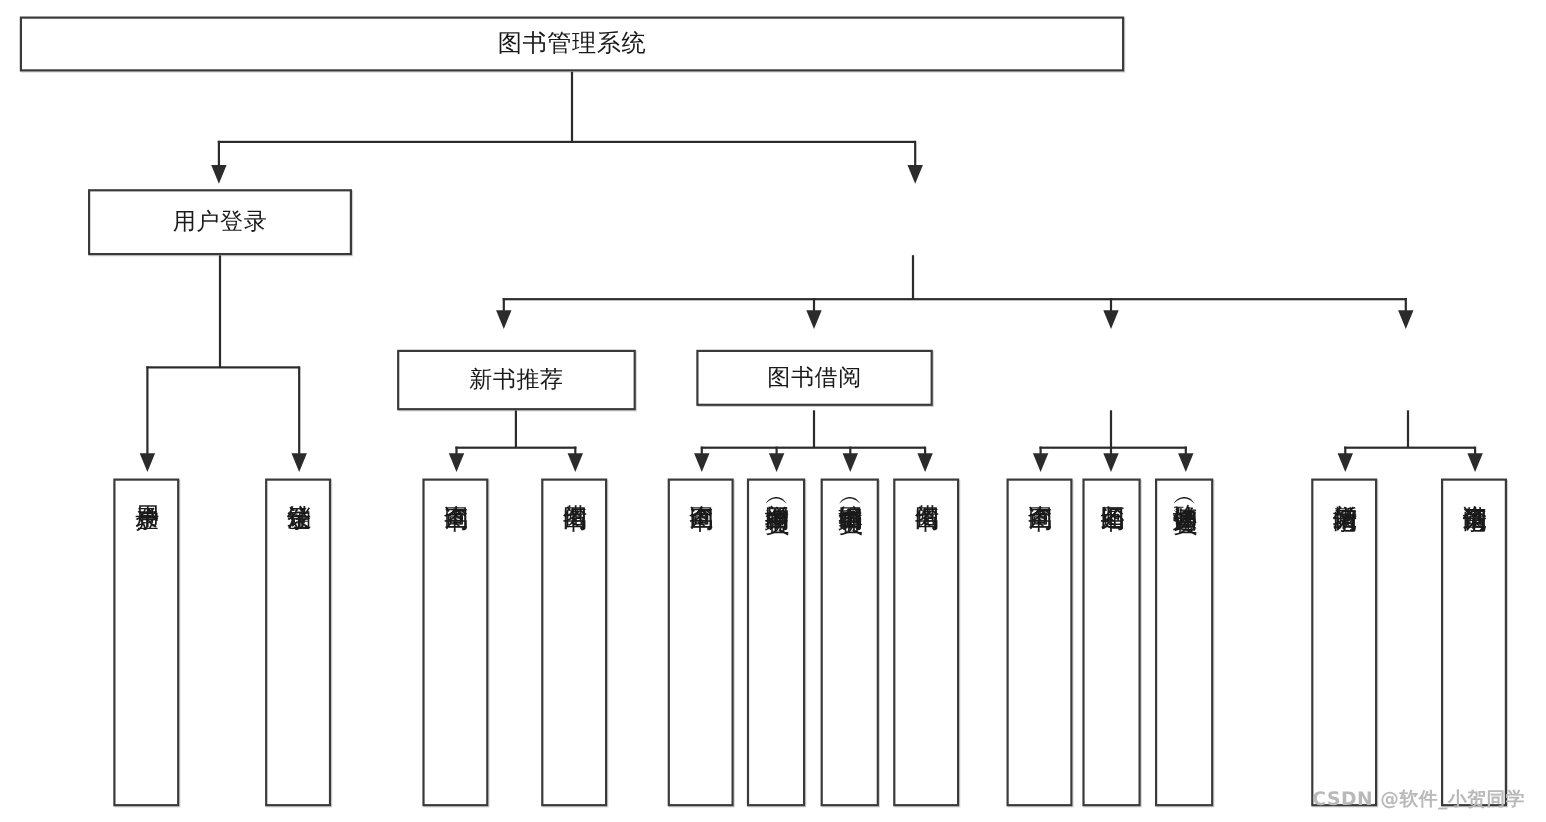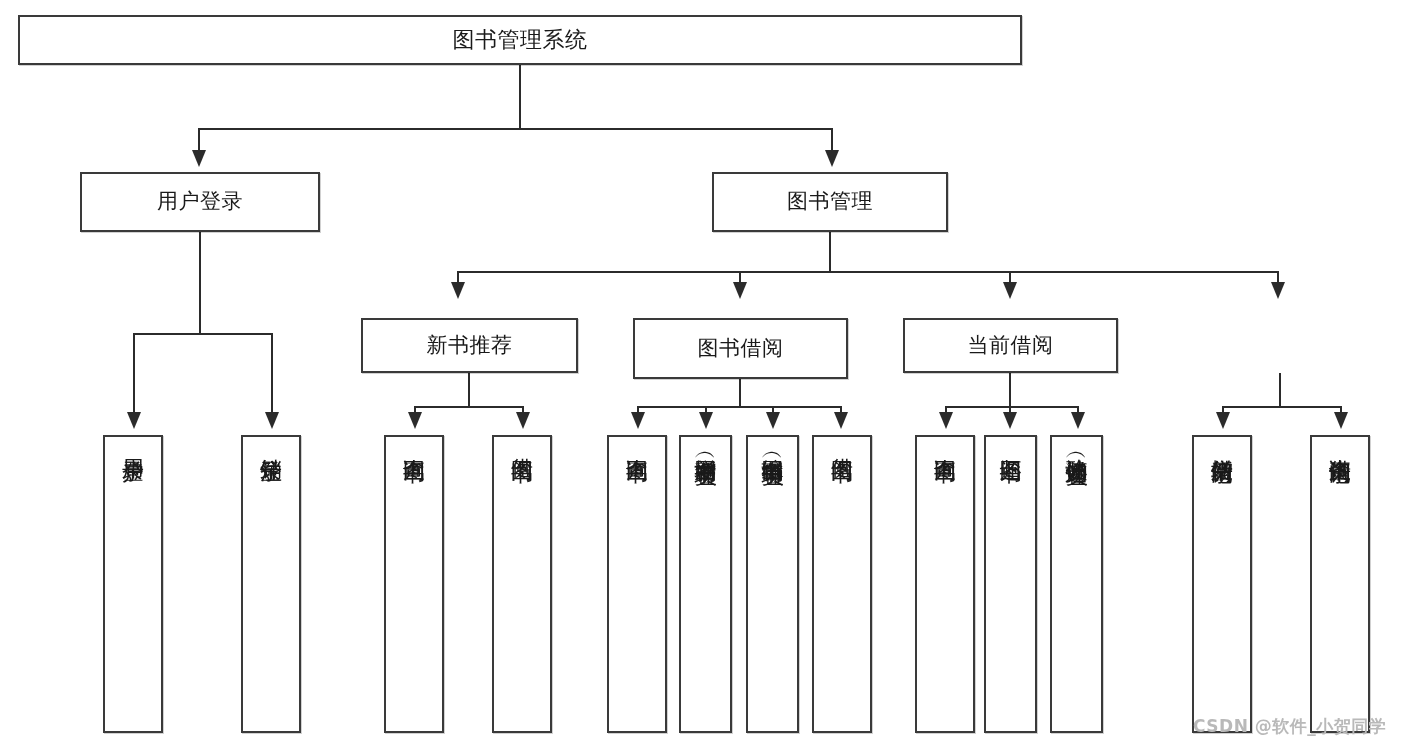--- a/index.html
+++ b/index.html
@@ -146,35 +146,29 @@
   <div class="arrow" style="left:1334px; top:412px;"></div>
 
   <div class="node horiz root" style="left:18px; top:15px; width:1004px; height:50px;">
     <span class="txt">图书管理系统</span>
   </div>
 
   <div class="node horiz" style="left:80px; top:172px; width:240px; height:60px;">
     <span class="txt">用户登录</span>
   </div>
 
-  <div class="node horiz" style="left:712px; top:172px; width:236px; height:60px;">
-    <span class="txt">图书管理</span>
-  </div>
 
   <div class="node horiz" style="left:361px; top:318px; width:217px; height:55px;">
     <span class="txt">新书推荐</span>
   </div>
 
-  <div class="node horiz" style="left:633px; top:318px; width:215px; height:61px;">
+  <div class="node horiz" style="left:633px; top:318px; width:215px; height:51px;">
     <span class="txt">图书借阅</span>
   </div>
 
-  <div class="node horiz" style="left:903px; top:318px; width:215px; height:55px;">
-    <span class="txt">当前借阅</span>
-  </div>
 
 
   <div class="node vert" style="left:103px; top:435px; width:60px; height:298px;">
     <span class="txt">用户登录</span>
   </div>
   <div class="node vert" style="left:241px; top:435px; width:60px; height:298px;">
     <span class="txt">注销登录</span>
   </div>
 
   <div class="node vert" style="left:384px; top:435px; width:60px; height:298px;">

